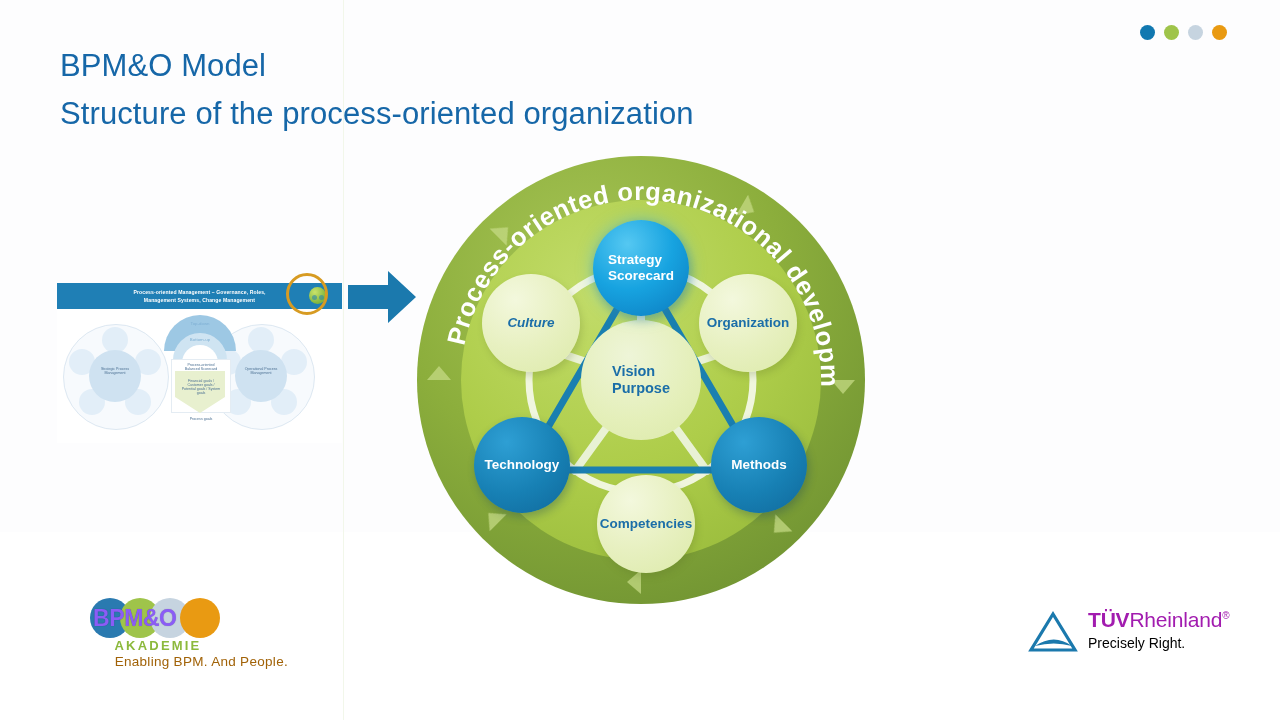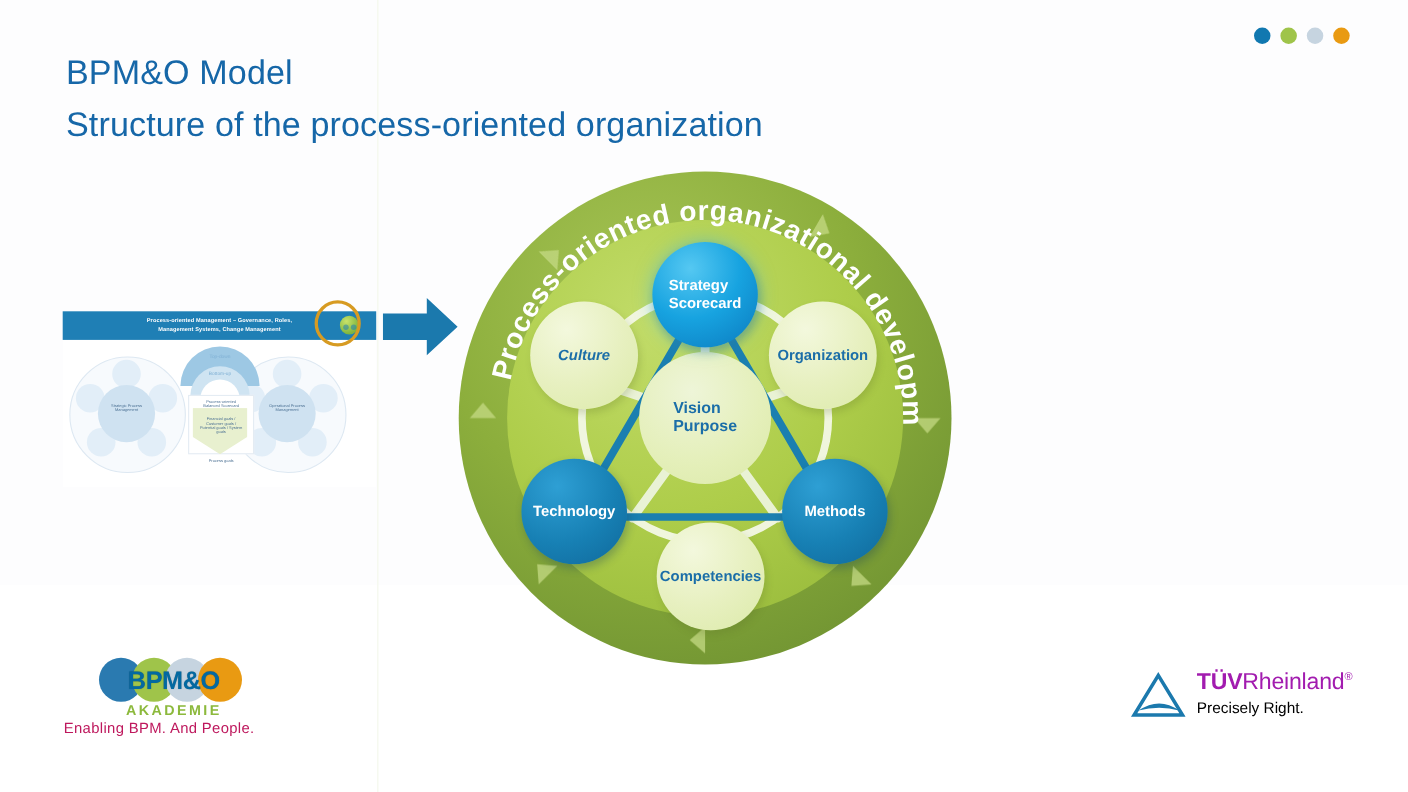--- a/index.html
+++ b/index.html
@@ -157,34 +157,33 @@
     font-weight: bold;
   }
   .node span { display: block; }
 
   
   .bpmo-logo { position: absolute; left: 58px; top: 598px; width: 230px; height: 72px; }
   .bpmo-circles { position: absolute; left: 32px; top: 0; }
   .bpmo-circle { position: absolute; width: 40px; height: 40px; border-radius: 50%; top: 0; }
   .bpmo-word {
     position: absolute; left: 35px; top: 7px; width: 130px;
-    text-align: center;
-    font-size: 23px; font-weight: bold; color: #0369a1;
+    font-size: 23px; font-weight: bold; color: #8b5cf6;
     letter-spacing: -0.4px;
     text-shadow: 0 0 1px rgba(0,0,0,.35);
   }
   .bpmo-akademie {
     position: absolute; left: 35px; top: 40px; width: 130px;
     text-align: center;
     font-size: 13px; font-weight: bold; color: #8cb93c; letter-spacing: 2.2px;
   }
   .bpmo-tag {
     position: absolute; left: 0; top: 56px; width: 230px;
-    text-align: left;
-    font-size: 13.5px; color: #be185d; letter-spacing: .3px;
+    text-align: right;
+    font-size: 13.5px; color: #a16207; letter-spacing: .3px;
   }
 
   .tuv-logo { position: absolute; left: 1028px; top: 608px; width: 210px; height: 52px; }
   .tuv-name {
     position: absolute; left: 60px; top: 0;
     font-size: 21px; color: #a21caf; letter-spacing: -.2px; white-space: nowrap;
   }
   .tuv-name b { font-weight: bold; }
   .tuv-name sup { font-size: 10px; vertical-align: super; }
   .tuv-tag {

